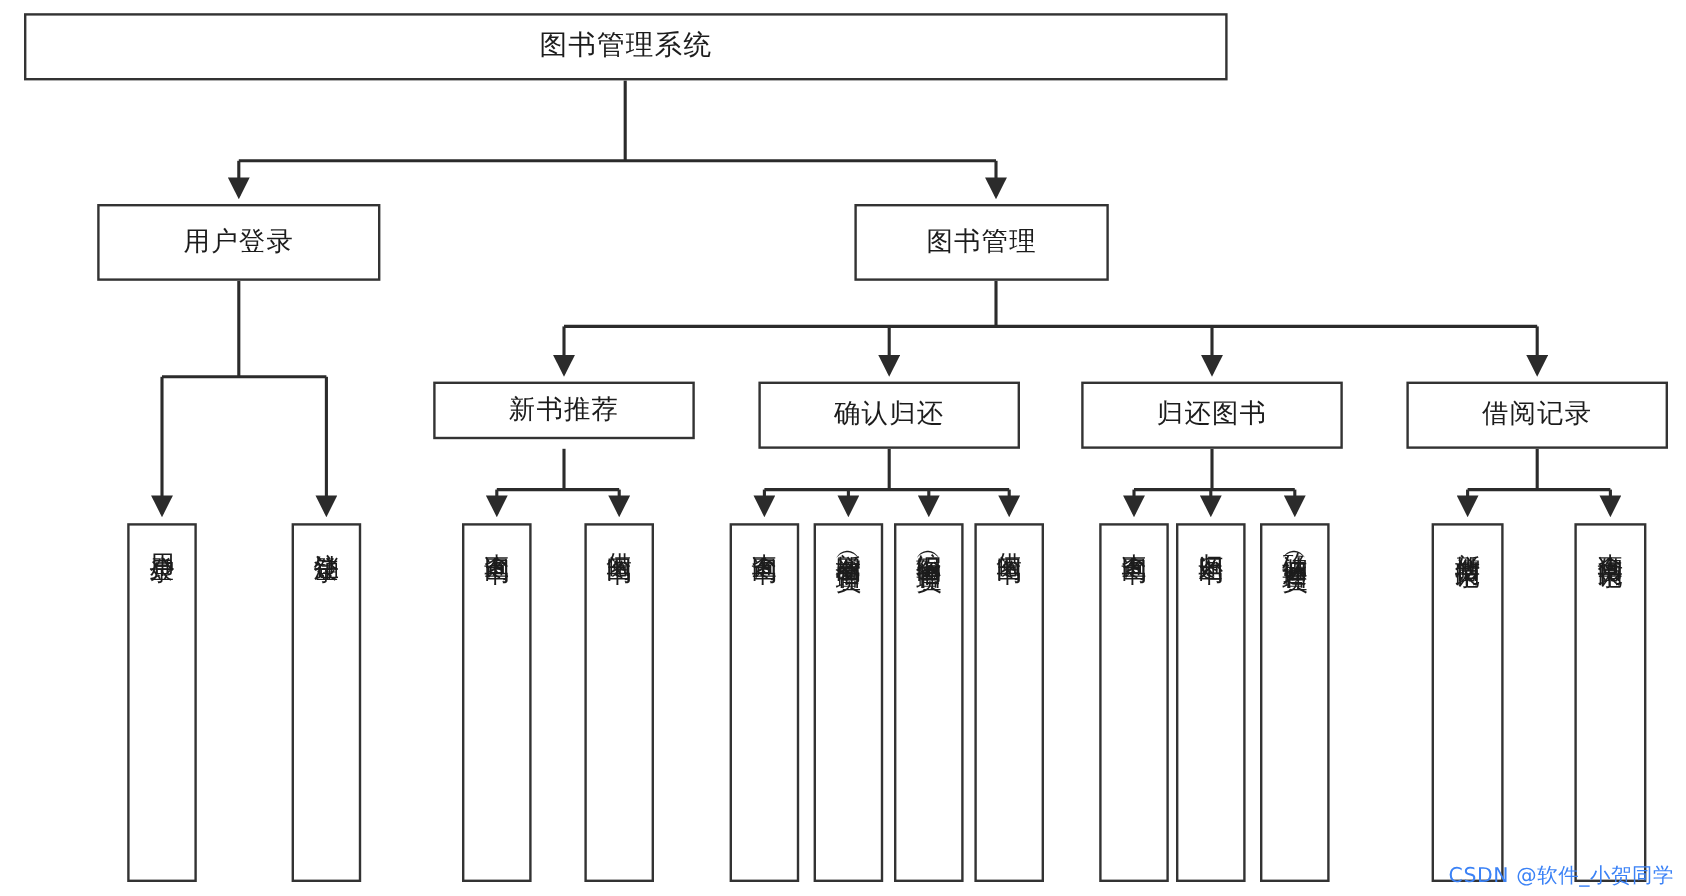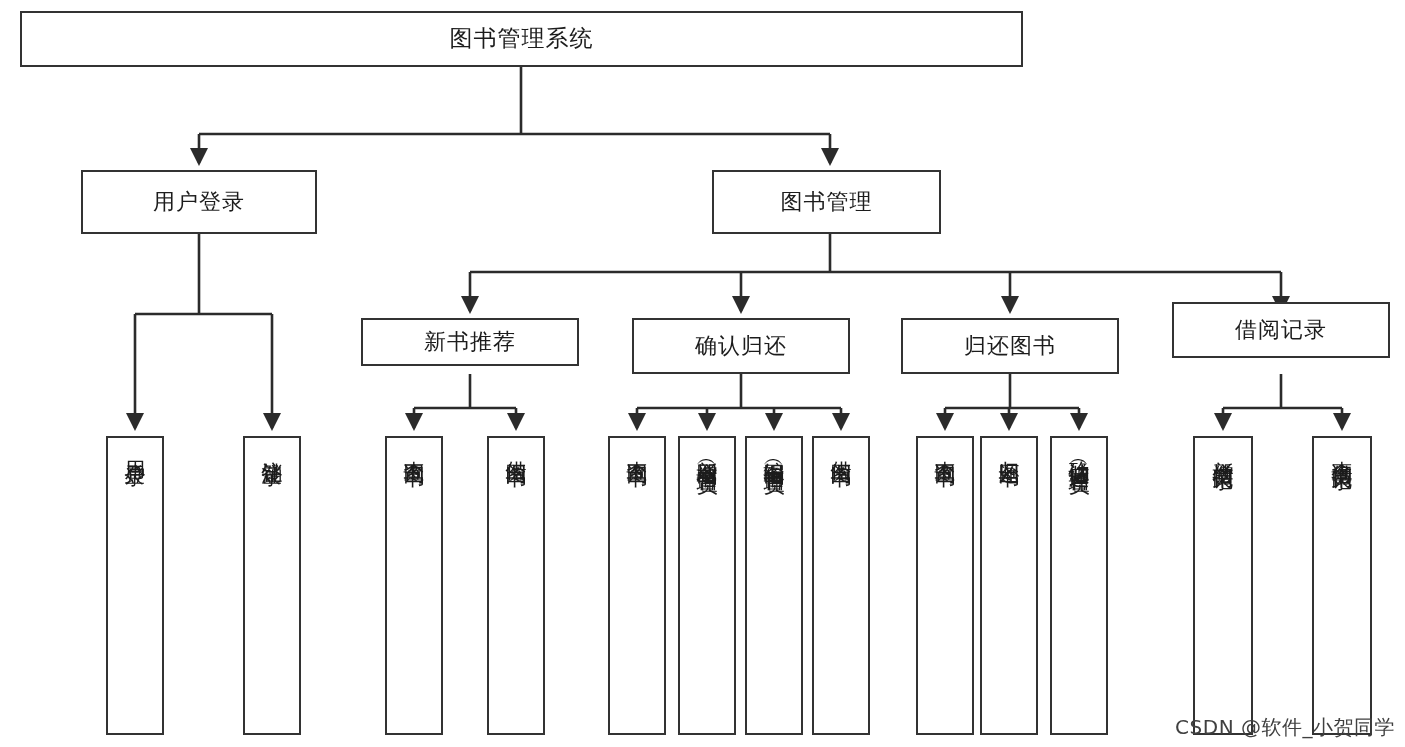--- a/index.html
+++ b/index.html
@@ -53,22 +53,22 @@
     line-height:1.05;
     letter-spacing:2px;
     white-space:pre;
   }
   
   .node.root .label{font-size:23px;}
   .watermark{
     position:absolute;
     right:10px;
     bottom:6px;
-    font-size:20px;
-    color:#404040;
+    font-size:17px;
+    color:#3b82f6;
     letter-spacing:0.5px;
     white-space:nowrap;
     z-index:3;
     user-select:none;
   }
 </style>
 </head>
 <body>
 
 <div id="canvas">
@@ -123,34 +123,34 @@
     </g>
   </svg>
 
   <div class="node root" style="left:20px;top:11px;width:1003px;height:56px;">
     <span class="label">图书管理系统</span>
   </div>
 
   <div class="node" style="left:81px;top:170px;width:236px;height:64px;">
     <span class="label">用户登录</span>
   </div>
-  <div class="node" style="left:712px;top:170px;width:229px;height:64px;">
+  <div class="node" style="left:712px;top:170px;width:212px;height:64px;">
     <span class="label">图书管理</span>
   </div>
 
   <div class="node" style="left:361px;top:318px;width:218px;height:48px;">
     <span class="label">新书推荐</span>
   </div>
   <div class="node" style="left:632px;top:318px;width:218px;height:56px;">
     <span class="label">确认归还</span>
   </div>
   <div class="node" style="left:901px;top:318px;width:218px;height:56px;">
     <span class="label">归还图书</span>
   </div>
-  <div class="node" style="left:1172px;top:302px;width:218px;height:56px;">
+  <div class="node" style="left:1172px;top:318px;width:218px;height:56px;">
     <span class="label">借阅记录</span>
   </div>
 
   <div class="node vertical" style="left:106px;top:436px;width:58px;height:299px;">
     <span class="label">用户登录</span>
   </div>
   <div class="node vertical" style="left:243px;top:436px;width:58px;height:299px;">
     <span class="label">注销登录</span>
   </div>
   <div class="node vertical" style="left:385px;top:436px;width:58px;height:299px;">

